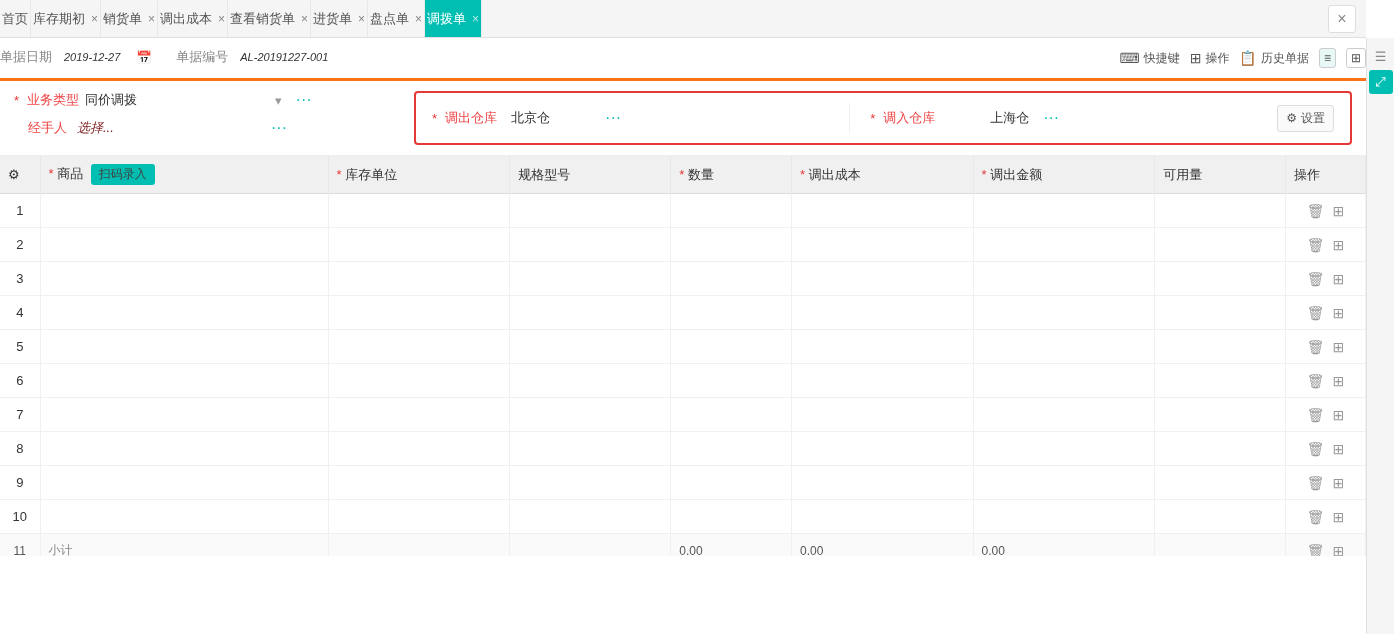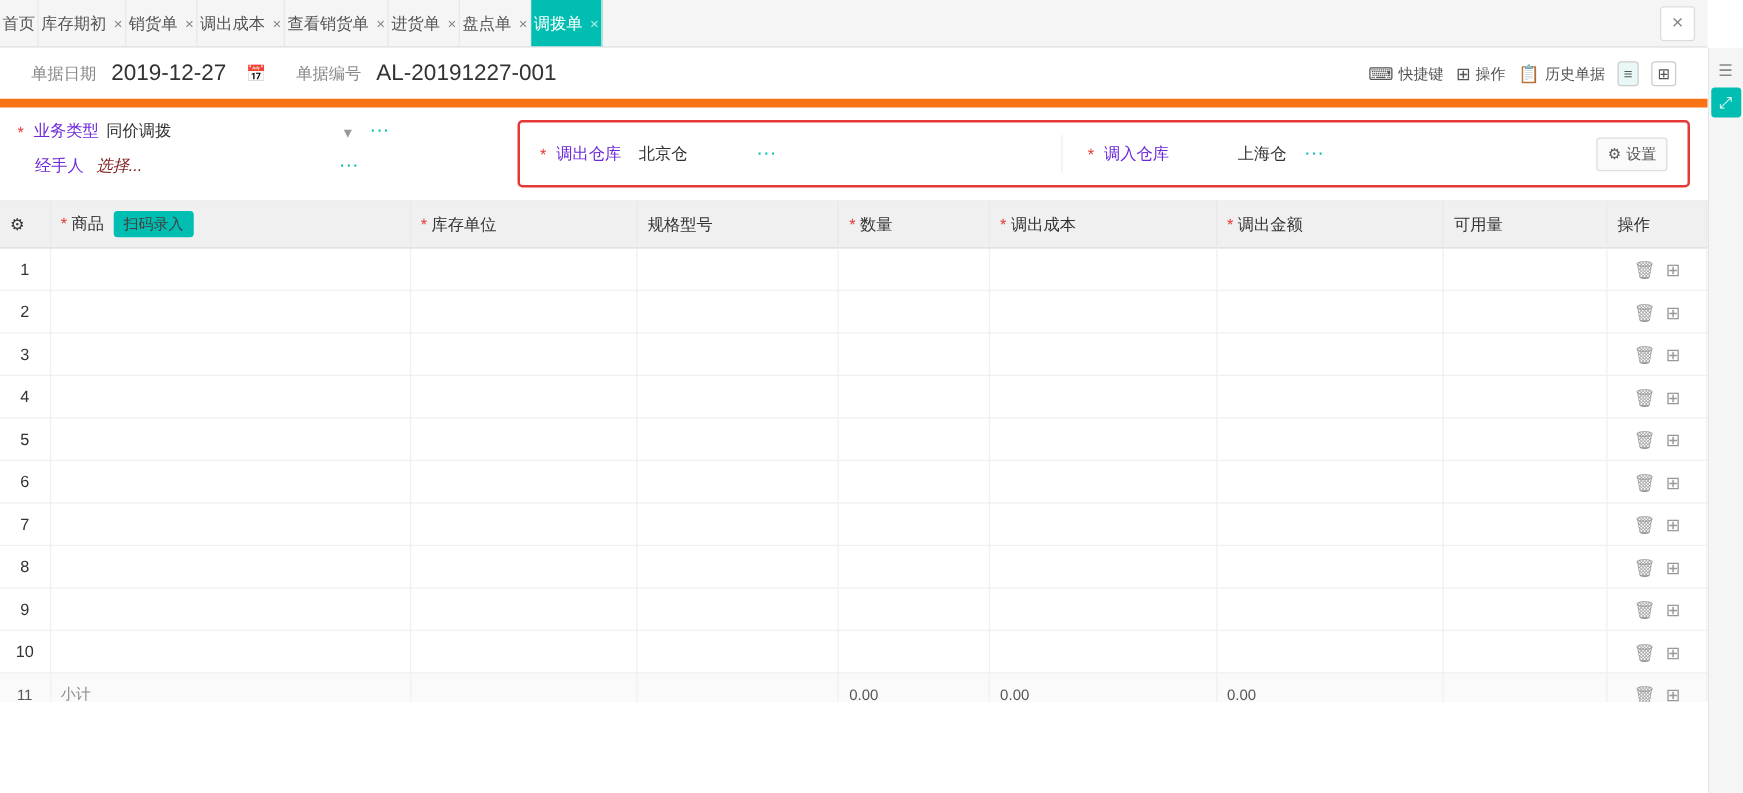--- a/index.html
+++ b/index.html
@@ -52,41 +52,41 @@
       font-size: 16px;
       color: #888;
       border: 1px solid #ddd;
       border-radius: 3px;
       background: #fff;
     }
 
     
     .toolbar {
       display: flex;
-      align-items: flex-end;
-      padding: 10px 25px;
-      border-bottom: 7px solid #f97316;
+      align-items: flex-start;
+      padding: 10px 0;
+      border-bottom: 3px solid #f97316;
       gap: 16px;
       flex-wrap: wrap;
     }
     .toolbar-left {
       display: flex;
       align-items: center;
       gap: 12px;
     }
     .toolbar-right {
       margin-left: auto;
       display: flex;
       align-items: center;
       gap: 10px;
       font-size: 12px;
       color: #555;
     }
     .field-label { color: #888; font-size: 13px; }
-    .field-value { font-size: 18px; color: #333; font-weight: 500; }
+    .field-value { font-size: 11px; color: #333; font-weight: 500; font-style: italic; }
     .date-icon {
       width: 16px;
       height: 16px;
       display: inline-flex;
       align-items: center;
       justify-content: center;
       color: #00bfb2;
       cursor: pointer;
       margin-left: 4px;
     }
@@ -123,21 +123,21 @@
       display: flex;
       align-items: center;
       gap: 0;
     }
     .form-field {
       display: flex;
       align-items: center;
       gap: 6px;
     }
     .required-star { color: #e53935; margin-right: 2px; }
-    .field-label-text { color: #6d28d9; font-size: 13px; }
+    .field-label-text { color: #ef4444; font-size: 13px; }
     .dropdown-arrow {
       color: #999;
       cursor: pointer;
       margin-left: 4px;
     }
     .more-btn {
       color: #00bfb2;
       cursor: pointer;
       font-size: 16px;
       margin-left: 8px;

